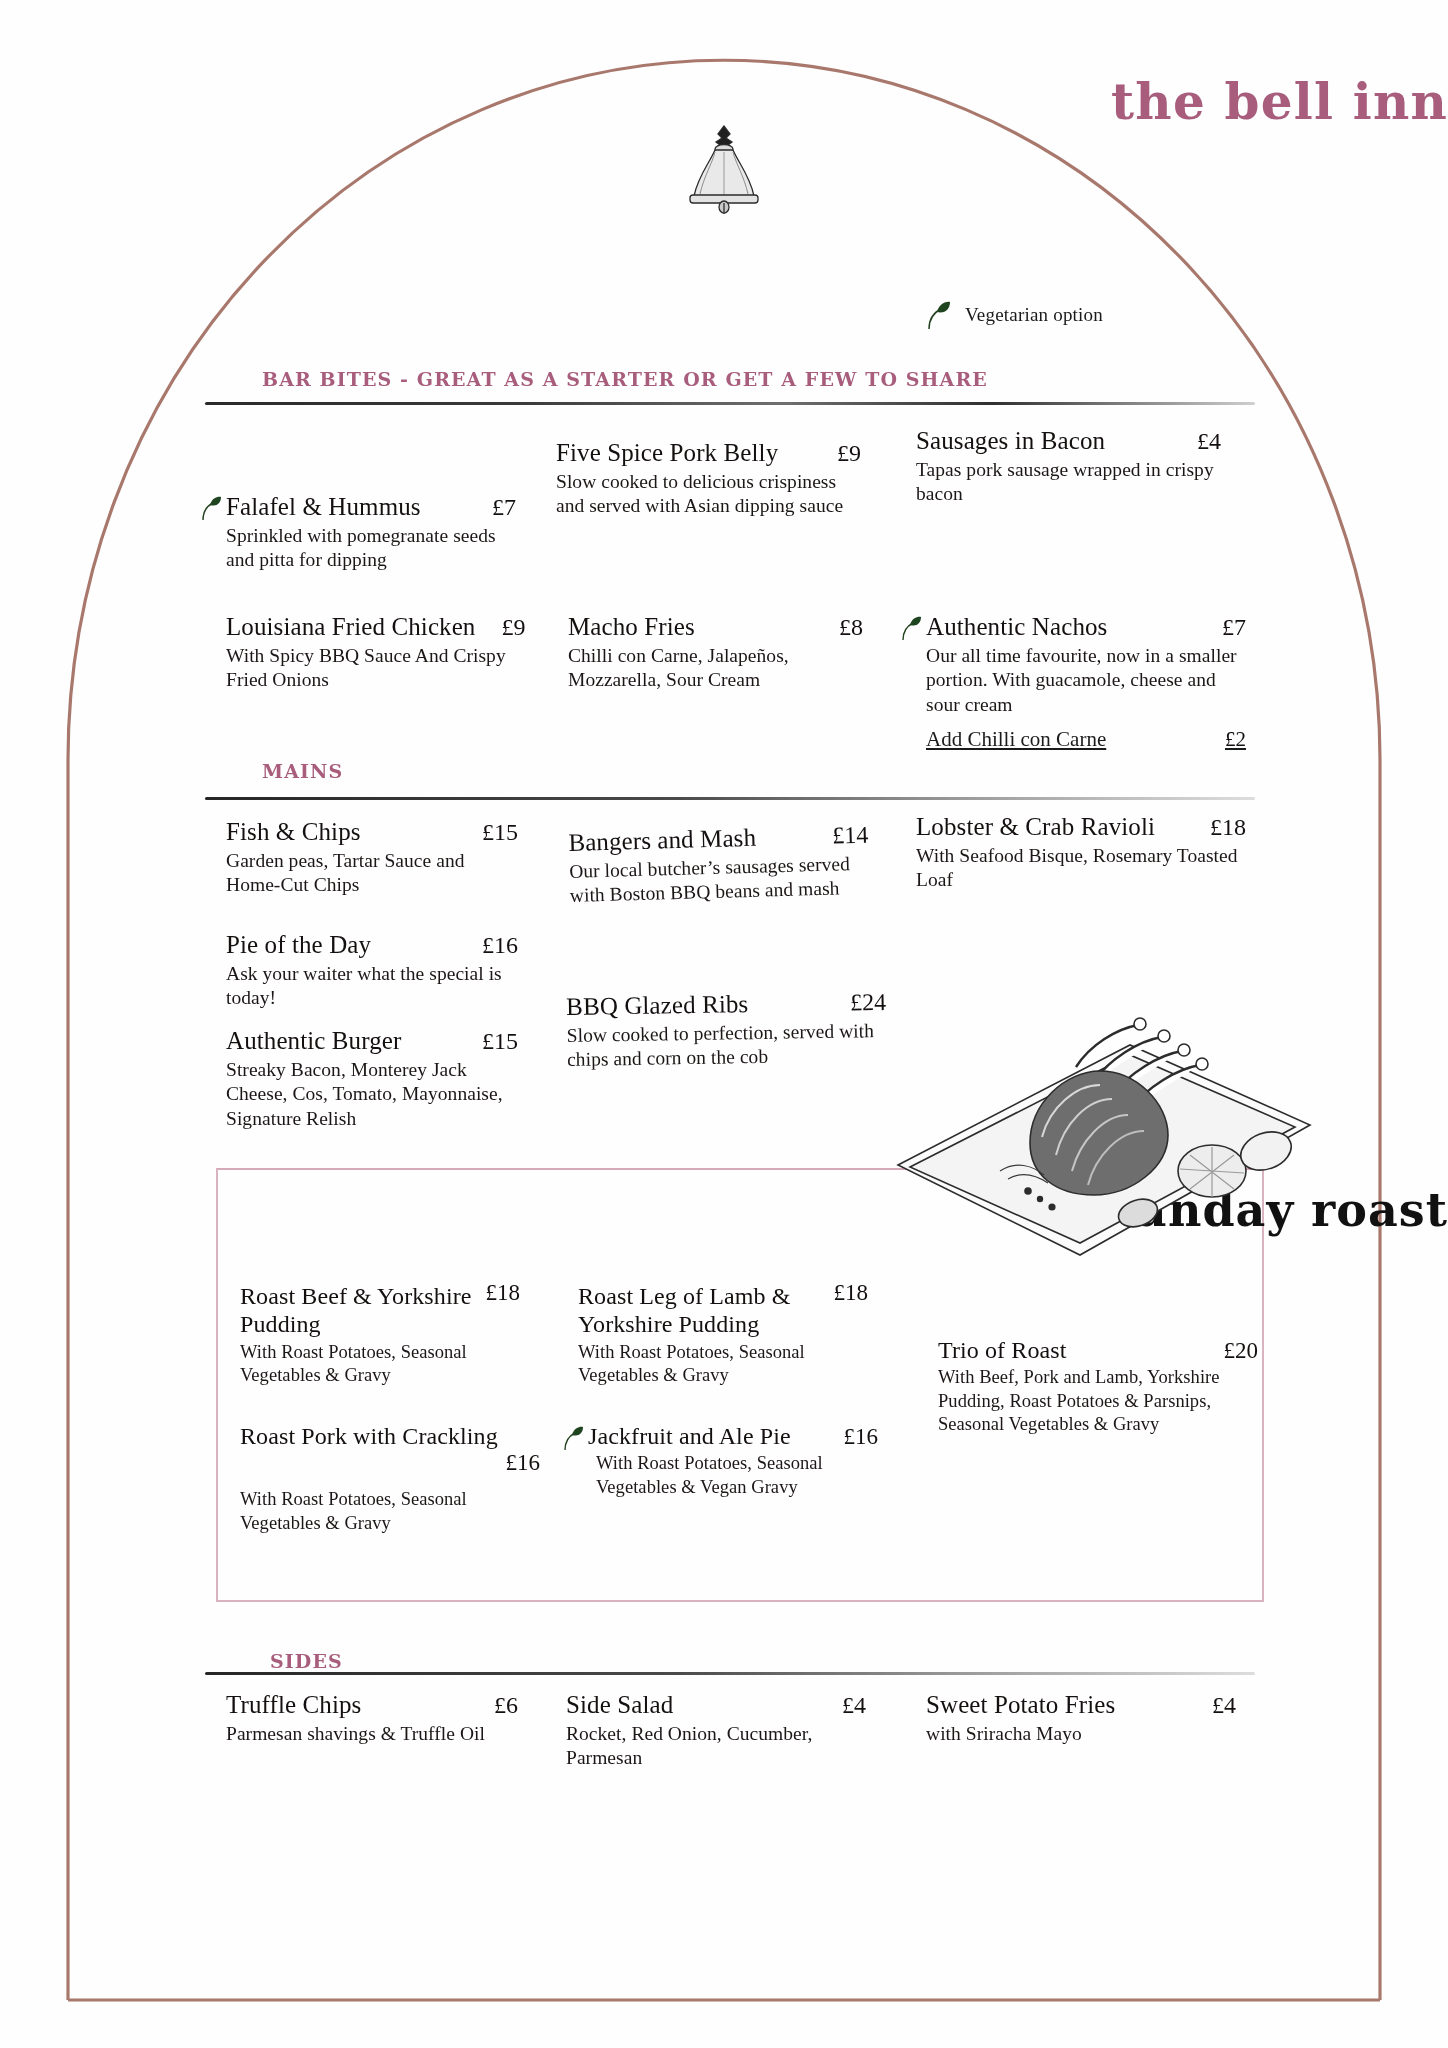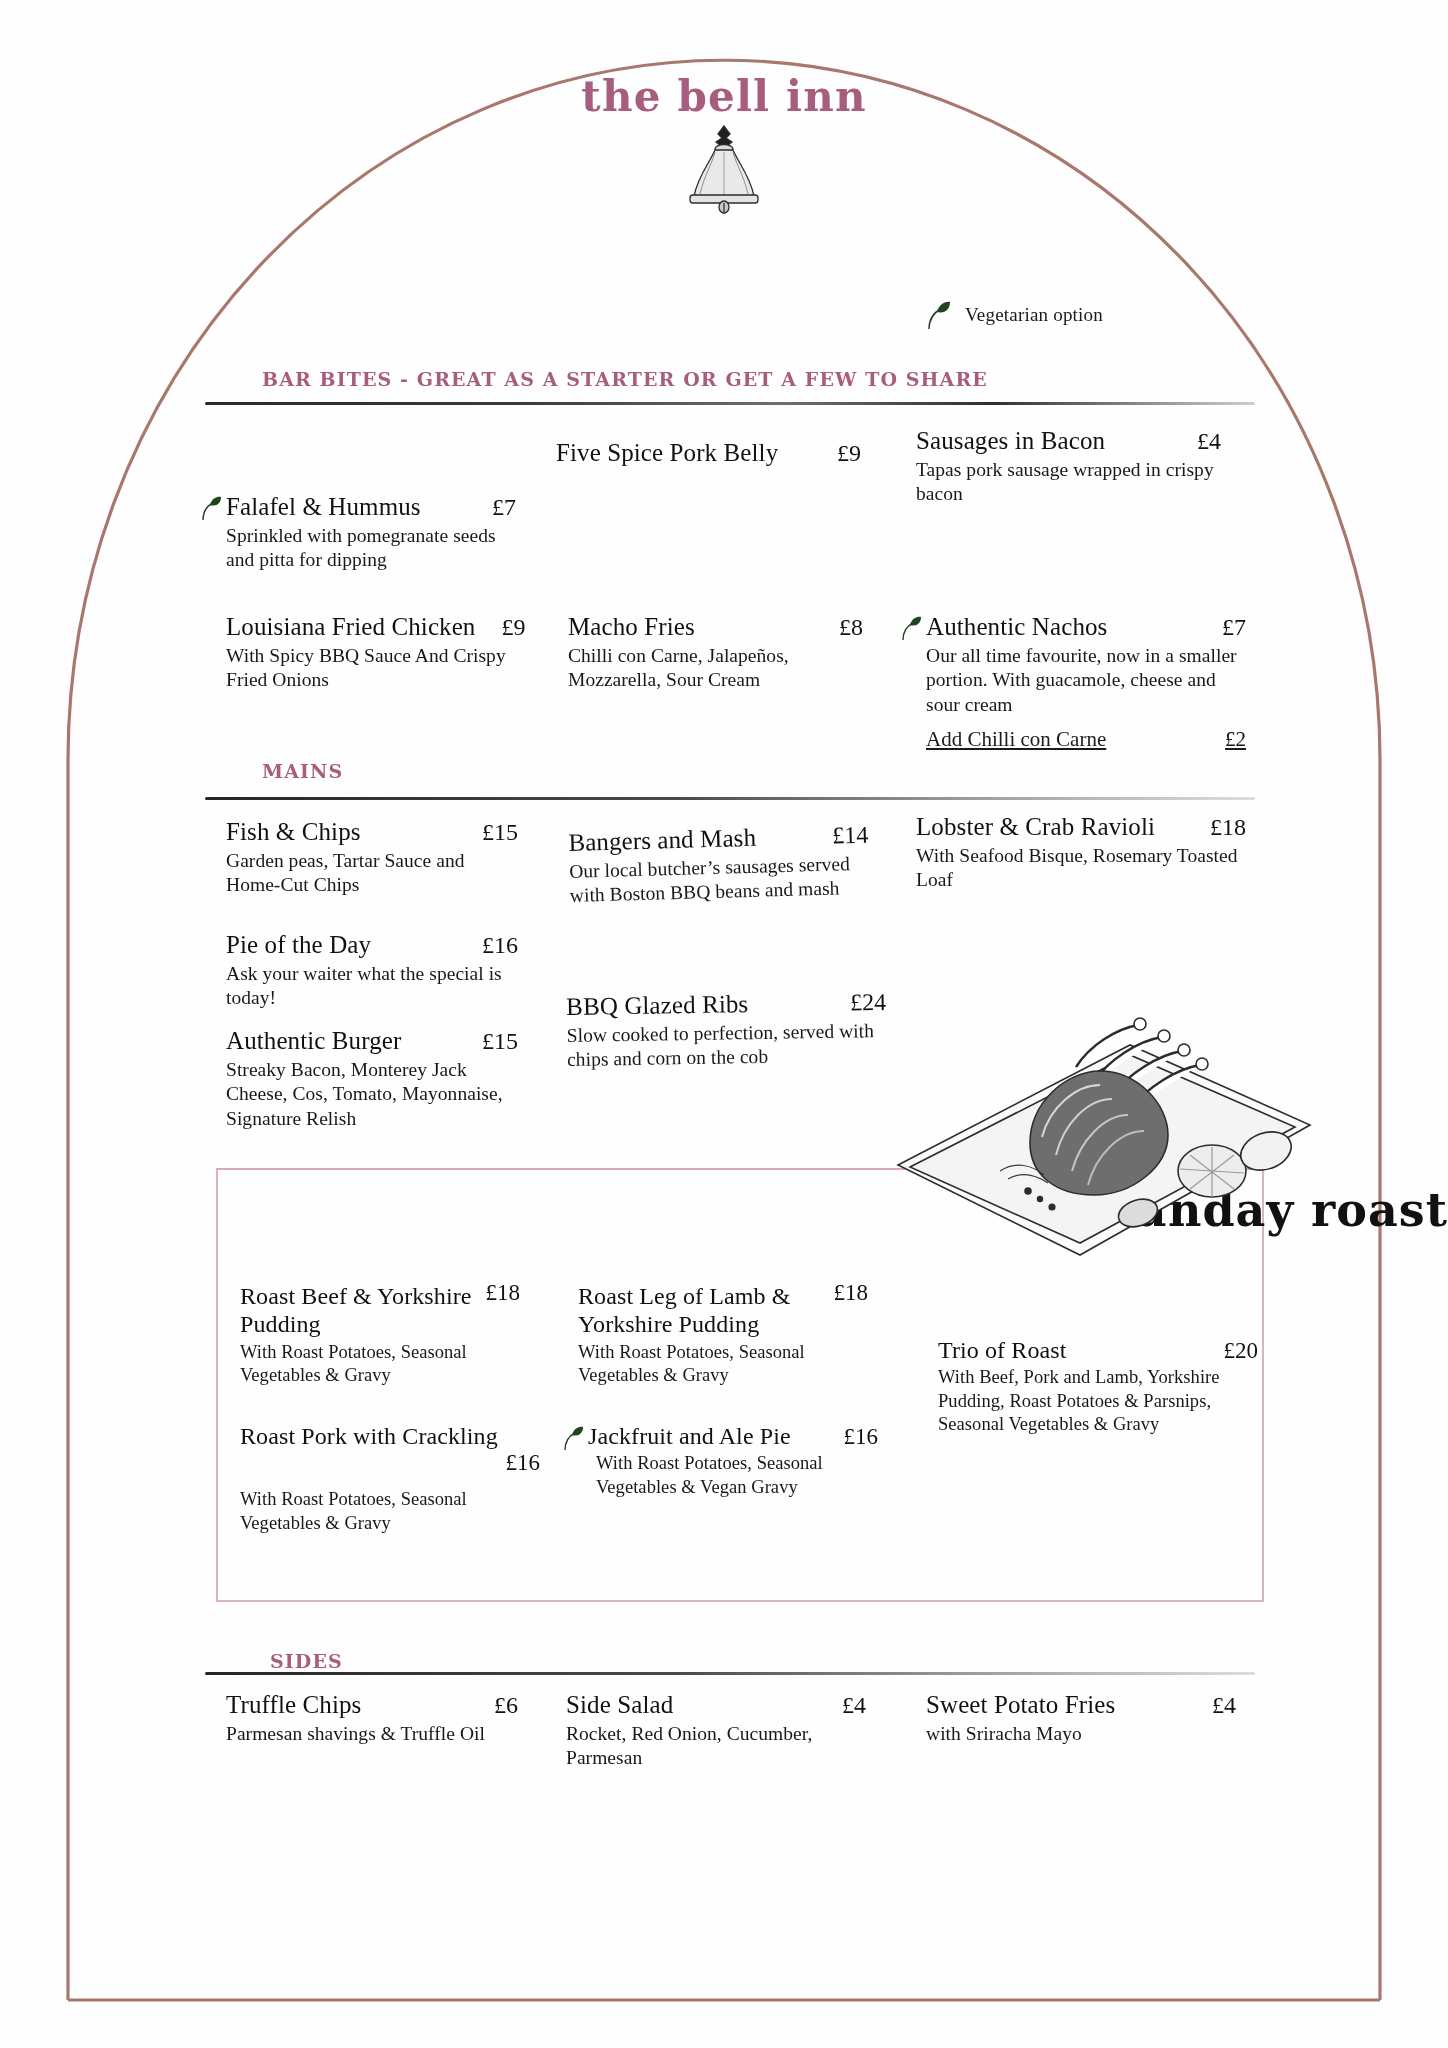--- a/index.html
+++ b/index.html
@@ -25,23 +25,23 @@
     left: 0; top: 0;
     width: 1448px; height: 2048px;
     pointer-events: none;
   }
 
   
   .brand-title {
     position: absolute;
     left: 0; right: 0;
     top: 72px;
-    text-align: center;
+    text-align: right;
     font-family: "DejaVu Serif", "Liberation Serif", serif;
-    font-size: 42px;
+    font-size: 50px;
     font-weight: 700;
     letter-spacing: 1.2px;
     color: #a8traversal;
     color: #a85d7c;
   }
 
   .bell-wrap {
     position: absolute;
     left: 50%;
     top: 118px;
@@ -225,20 +225,21 @@
       <span class="price">£7</span>
     </div>
     <div class="item-desc">Sprinkled with pomegranate seeds and pitta for dipping</div>
   </div>
 
   <div class="item" style="left:556px; top:438px; width:305px;">
     <div class="item-head">
       <span class="item-name">Five Spice Pork Belly</span>
       <span class="price">£9</span>
     </div>
+    <div class="item-desc">Slow cooked to delicious crispiness and served with Asian dipping sauce</div>
   </div>
 
   <div class="item" style="left:916px; top:426px; width:305px;">
     <div class="item-head">
       <span class="item-name">Sausages in Bacon</span>
       <span class="price">£4</span>
     </div>
     <div class="item-desc">Tapas pork sausage wrapped in crispy bacon</div>
   </div>
 

